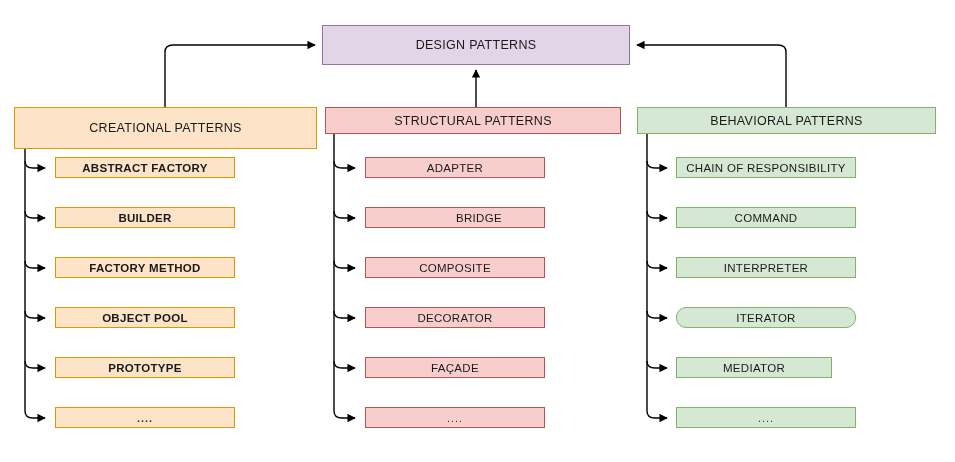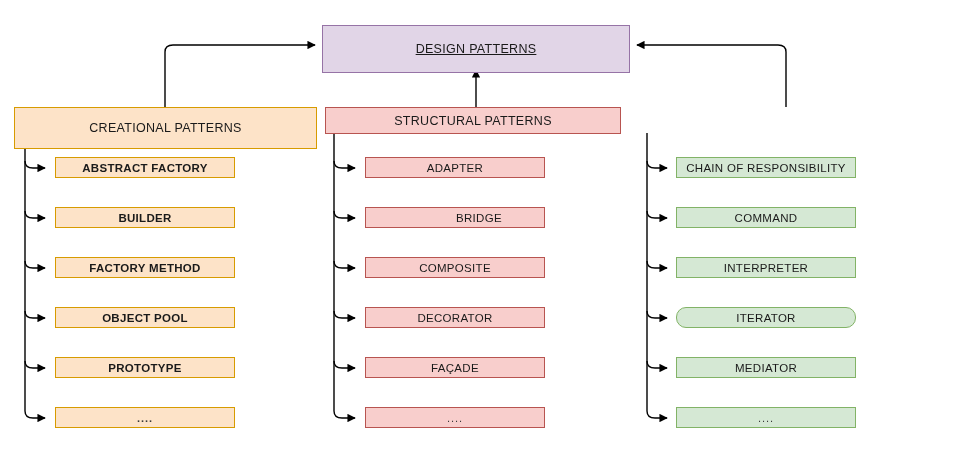--- a/index.html
+++ b/index.html
@@ -80,41 +80,42 @@
     <path d="M 334 361 Q 334 368 342 368 L 355 368" fill="none" stroke="#000000" stroke-width="1.4" marker-end="url(#arrow)"></path>
 
     <path d="M 647 133 L 647 411 Q 647 418 655 418 L 667 418" fill="none" stroke="#000000" stroke-width="1.4" marker-end="url(#arrow)"></path>
     <path d="M 647 161 Q 647 168 655 168 L 667 168" fill="none" stroke="#000000" stroke-width="1.4" marker-end="url(#arrow)"></path>
     <path d="M 647 211 Q 647 218 655 218 L 667 218" fill="none" stroke="#000000" stroke-width="1.4" marker-end="url(#arrow)"></path>
     <path d="M 647 261 Q 647 268 655 268 L 667 268" fill="none" stroke="#000000" stroke-width="1.4" marker-end="url(#arrow)"></path>
     <path d="M 647 311 Q 647 318 655 318 L 667 318" fill="none" stroke="#000000" stroke-width="1.4" marker-end="url(#arrow)"></path>
     <path d="M 647 361 Q 647 368 655 368 L 667 368" fill="none" stroke="#000000" stroke-width="1.4" marker-end="url(#arrow)"></path>
   </svg>
 
-  <div class="node root-node" style="left:322px;top:25px;width:308px;height:48px;text-decoration:underline;">DESIGN PATTERNS</div>
+  <div class="node root-node" style="left:322px;top:25px;width:308px;height:40px;">DESIGN PATTERNS</div>
 
   <div class="node cat-node cat-creational" style="left:14px;top:107px;width:303px;height:42px;">CREATIONAL PATTERNS</div>
 
   <div class="node leaf-node leaf-creational" style="left:55px;top:157px;width:180px;">ABSTRACT FACTORY</div>
   <div class="node leaf-node leaf-creational" style="left:55px;top:207px;width:180px;">BUILDER</div>
   <div class="node leaf-node leaf-creational" style="left:55px;top:257px;width:180px;">FACTORY METHOD</div>
   <div class="node leaf-node leaf-creational" style="left:55px;top:307px;width:180px;">OBJECT POOL</div>
   <div class="node leaf-node leaf-creational" style="left:55px;top:357px;width:180px;">PROTOTYPE</div>
   <div class="node leaf-node leaf-creational leaf-dots" style="left:55px;top:407px;width:180px;">....</div>
 
   <div class="node cat-node cat-structural" style="left:325px;top:107px;width:296px;height:27px;">STRUCTURAL PATTERNS</div>
 
   <div class="node leaf-node leaf-structural" style="left:365px;top:157px;width:180px;">ADAPTER</div>
   <div class="node leaf-node leaf-structural" style="left:365px;top:207px;width:180px;padding-left:48px;">BRIDGE</div>
   <div class="node leaf-node leaf-structural" style="left:365px;top:257px;width:180px;">COMPOSITE</div>
   <div class="node leaf-node leaf-structural" style="left:365px;top:307px;width:180px;">DECORATOR</div>
   <div class="node leaf-node leaf-structural" style="left:365px;top:357px;width:180px;">FAÇADE</div>
   <div class="node leaf-node leaf-structural leaf-dots" style="left:365px;top:407px;width:180px;">....</div>
 
+  <div class="node cat-node cat-behavioral" style="left:637px;top:107px;width:299px;height:27px;">BEHAVIORAL PATTERNS</div>
 
   <div class="node leaf-node leaf-behavioral" style="left:676px;top:157px;width:180px;">CHAIN OF RESPONSIBILITY</div>
   <div class="node leaf-node leaf-behavioral" style="left:676px;top:207px;width:180px;">COMMAND</div>
   <div class="node leaf-node leaf-behavioral" style="left:676px;top:257px;width:180px;">INTERPRETER</div>
   <div class="node leaf-node leaf-behavioral" style="left:676px;top:307px;width:180px;border-radius:10px;">ITERATOR</div>
-  <div class="node leaf-node leaf-behavioral" style="left:676px;top:357px;width:180px;">MEDIATOR</div>
+  <div class="node leaf-node leaf-behavioral" style="left:676px;top:357px;width:156px;">MEDIATOR</div>
   <div class="node leaf-node leaf-behavioral leaf-dots" style="left:676px;top:407px;width:180px;">....</div>
 
 </div>
 
 </body></html>

